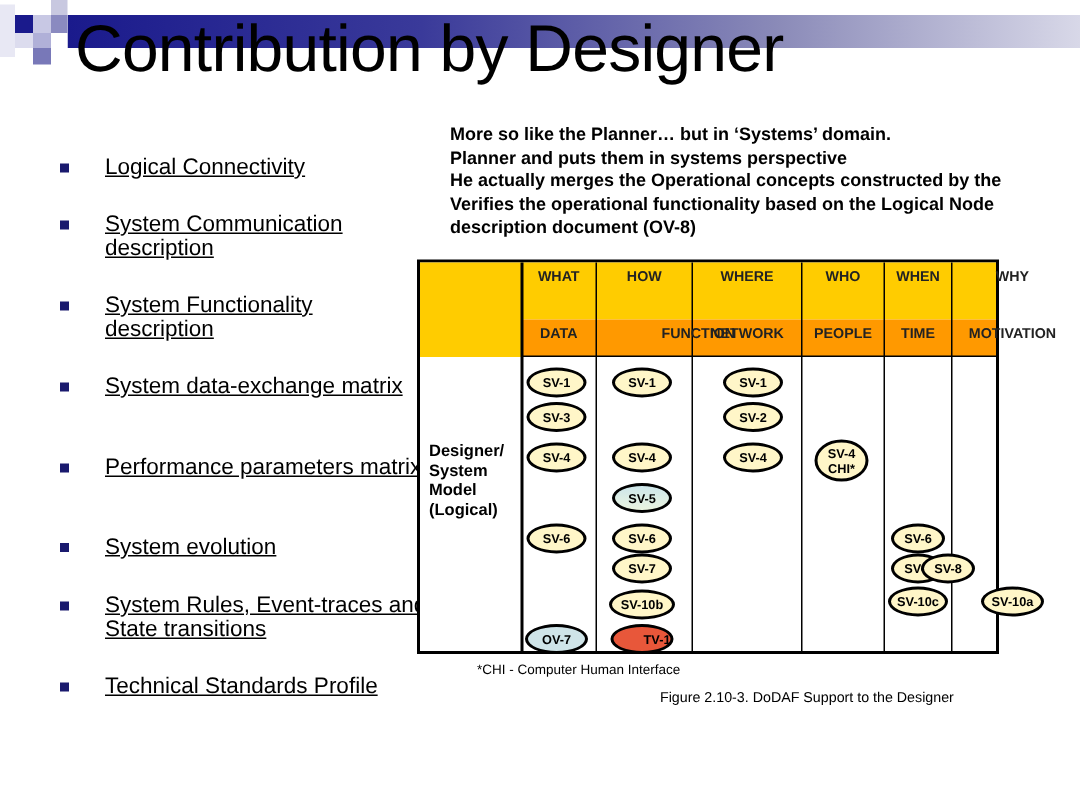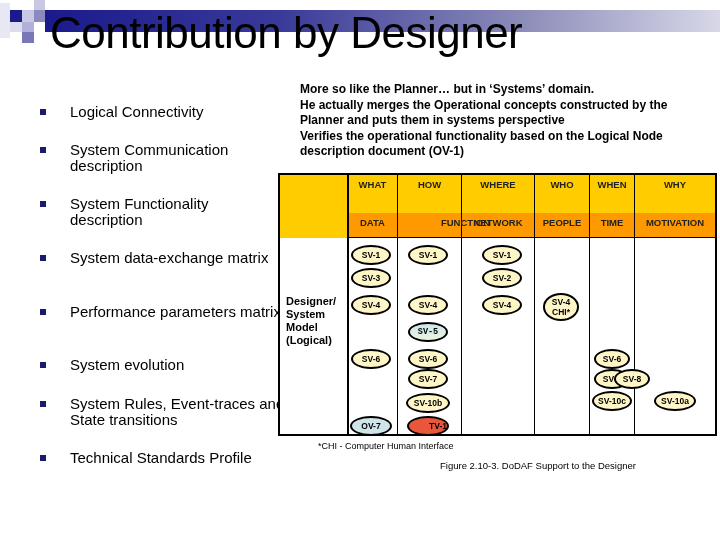--- a/index.html
+++ b/index.html
@@ -5,39 +5,39 @@
   html,body{margin:0;padding:0;}
   body{width:720px;height:540px;position:relative;background:#ffffff;overflow:hidden;font-family:"Liberation Sans",sans-serif;}
   
   .sq{position:absolute;}
   .bar{position:absolute;left:45px;top:10px;width:675px;height:22px;background:linear-gradient(to right,#1a1a8c 0%,#3a3a9a 35%,#8a8ab8 70%,#d8d8e8 100%);}
   .title{position:absolute;left:50px;top:8px;font-size:44px;color:#000;white-space:nowrap;letter-spacing:-0.5px;}
   
   .bullets{position:absolute;left:40px;top:0;}
   .bi{position:absolute;left:0;width:240px;font-size:15px;line-height:16px;color:#000;}
   .bi .dot{position:absolute;left:0;top:5px;width:6px;height:6px;background:#1a1a6e;}
-  .bi .txt{position:absolute;left:30px;top:0;width:215px;}
+  .bi .txt{position:absolute;left:30px;top:0;width:215px;text-decoration:underline;}
   
   .note{position:absolute;left:300px;top:82px;width:410px;font-size:12px;line-height:15.5px;font-weight:bold;color:#000;}
   .note div{white-space:nowrap;}
   
-  .tbl{position:absolute;left:278px;top:173px;width:439px;height:263px;border:2px solid #000;box-sizing:border-box;background:#fff;}
+  .tbl{position:absolute;left:278px;top:173px;width:388px;height:263px;border:2px solid #000;box-sizing:border-box;background:#fff;}
   .hdr-y{position:absolute;top:0;height:38px;background:#ffcc00;}
   .hdr-o{position:absolute;top:38px;height:25px;background:#ff9900;}
   .left-y{position:absolute;left:0;top:0;width:68px;height:63px;background:#ffcc00;}
   .hl{position:absolute;font-size:9.5px;font-weight:bold;color:#222;text-align:center;}
   .vline{position:absolute;top:0;bottom:0;width:1px;background:#000;}
   .vline.thick{width:2px;}
   .hsep{position:absolute;left:68px;right:0;top:62px;height:1px;background:#000;}
   .rowlabel{position:absolute;left:6px;top:120px;font-size:11px;font-weight:bold;line-height:13px;color:#000;}
   .ov{position:absolute;height:20px;border:2px solid #000;border-radius:50%;background:#fff6c8;box-sizing:border-box;font-size:8.5px;font-weight:bold;text-align:center;line-height:16px;color:#000;}
   .ov.two{height:28px;line-height:10px;padding-top:2px;}
   .ov.blue{background:#cfe4e8;}
   .ov.red{background:#e8573a;text-align:right;}
-  .ov.teal{background:linear-gradient(#cde6ea,#eaf4e0);font-family:Liberation Mono, monospace;}
+  .ov.teal{background:linear-gradient(#cde6ea,#eaf4e0);}
   .foot{position:absolute;font-size:9px;color:#000;white-space:nowrap;}
 </style>
 </head>
 <body>
 
 <div class="bar"></div>
 <div class="sq" style="left:0;top:0;width:45px;height:45px;background:#fff;"></div>
 <div class="sq" style="left:0;top:3px;width:10px;height:35px;background:#e8e8f4;"></div>
 <div class="sq" style="left:10px;top:10px;width:12px;height:12px;background:#1a1a8c;"></div>
 <div class="sq" style="left:22px;top:10px;width:12px;height:12px;background:#c8c8e4;"></div>
@@ -79,24 +79,24 @@
       <span class="txt">System Rules, Event-traces and State transitions</span>
     </div>
   <div class="bi" style="top:450px;">
       <span class="dot"></span>
       <span class="txt">Technical Standards Profile</span>
     </div>
 </div>
 
 <div class="note">
   <div>More so like the Planner… but in ‘Systems’ domain.</div>
+  <div>Planner and puts them in systems perspective</div>
   <div>He actually merges the Operational concepts constructed by the</div>
-  <div>Planner and puts them in systems perspective</div>
   <div>Verifies the operational functionality based on the Logical Node</div>
-  <div>description document (OV-1)</div>
+  <div>description document (OV-8)</div>
 </div>
 
 <div class="tbl">
   <div class="left-y"></div>
   <div class="hdr-y" style="left:68px;right:0;"></div>
   <div class="hdr-o" style="left:68px;right:0;"></div>
   <div class="hsep"></div>
 
   <div class="vline thick" style="left:67px;"></div>
   <div class="vline" style="left:117px;"></div>

